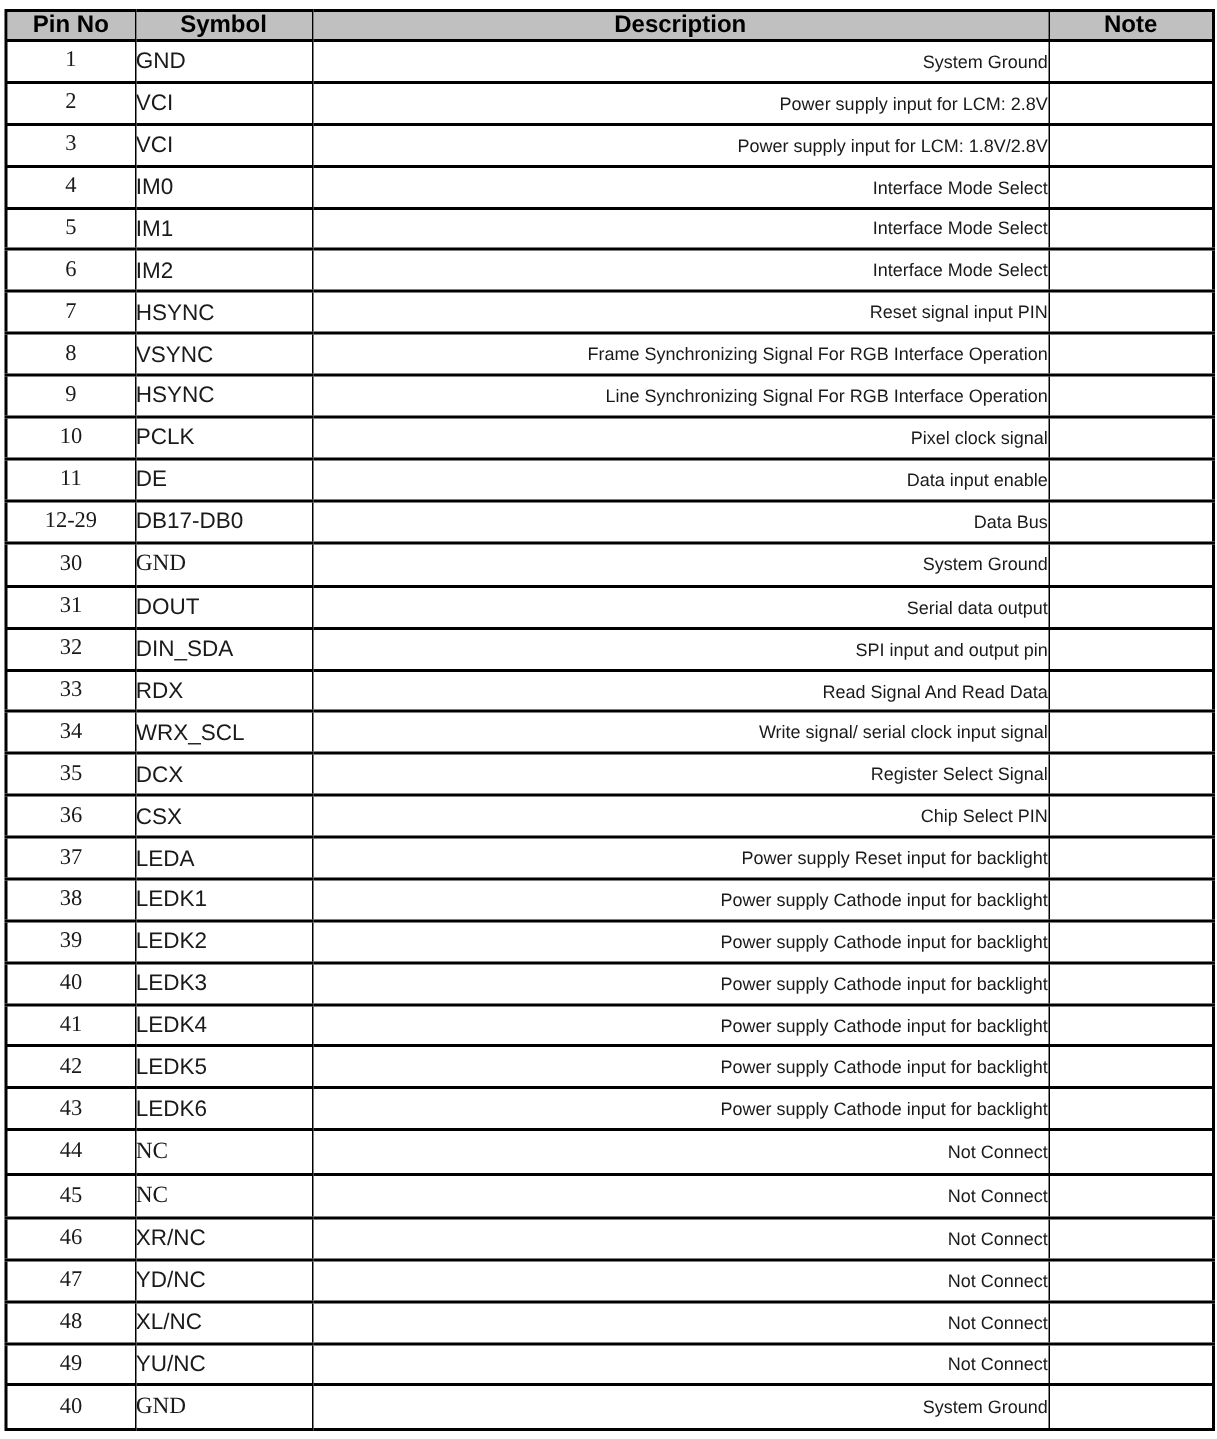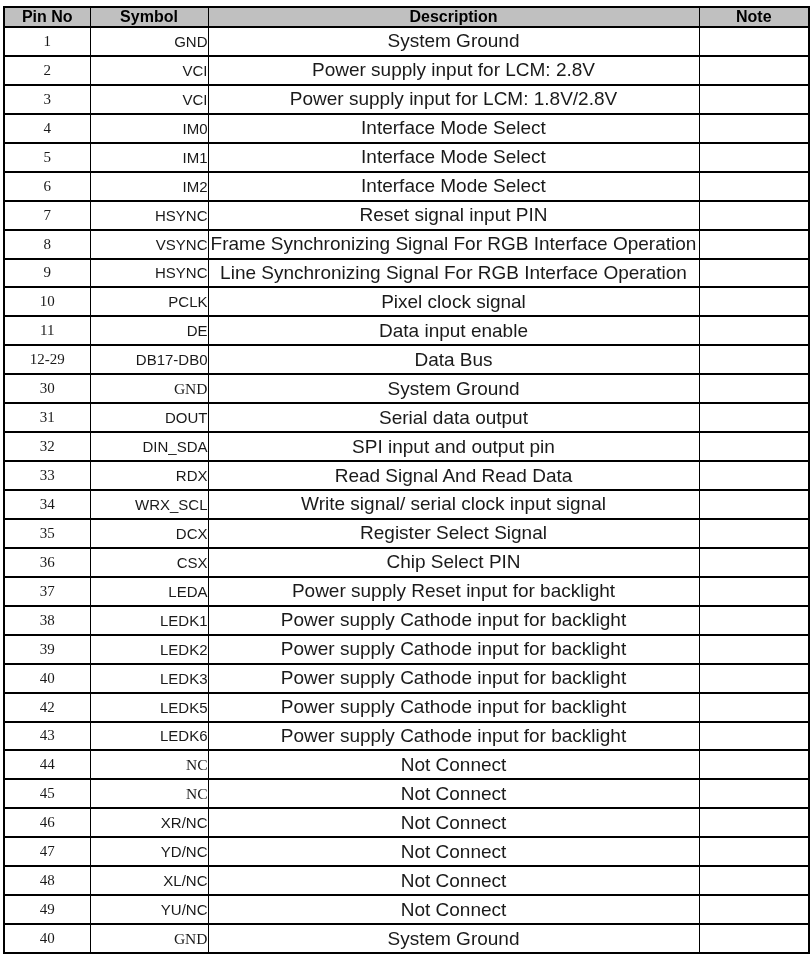--- a/index.html
+++ b/index.html
@@ -47,26 +47,26 @@
     color: #000000;
   }
   td.col-pin {
     font-family: "Liberation Serif", serif;
     font-size: 15px;
     text-align: center;
   }
   td.col-symbol {
     font-family: "Liberation Sans", sans-serif;
     font-size: 15px;
+    text-align: left;
+  }
+  td.col-description {
+    font-family: "Liberation Sans", sans-serif;
+    font-size: 12px;
     text-align: right;
-  }
-  td.col-description {
-    font-family: "Liberation Sans", sans-serif;
-    font-size: 19px;
-    text-align: center;
     padding-left: 9px;
   }
   td.col-note {
     font-size: 15px;
     text-align: center;
   }
   td.serif {
     font-family: "Liberation Serif", serif;
     font-size: 15.5px;
   }
@@ -223,20 +223,26 @@
           <td class="col-description">Power supply Cathode input for backlight</td>
           <td class="col-note"></td>
         </tr>
         <tr>
           <td class="col-pin">40</td>
           <td class="col-symbol">LEDK3</td>
           <td class="col-description">Power supply Cathode input for backlight</td>
           <td class="col-note"></td>
         </tr>
         <tr>
+          <td class="col-pin">41</td>
+          <td class="col-symbol">LEDK4</td>
+          <td class="col-description">Power supply Cathode input for backlight</td>
+          <td class="col-note"></td>
+        </tr>
+        <tr>
           <td class="col-pin">42</td>
           <td class="col-symbol">LEDK5</td>
           <td class="col-description">Power supply Cathode input for backlight</td>
           <td class="col-note"></td>
         </tr>
         <tr>
           <td class="col-pin">43</td>
           <td class="col-symbol">LEDK6</td>
           <td class="col-description">Power supply Cathode input for backlight</td>
           <td class="col-note"></td>

